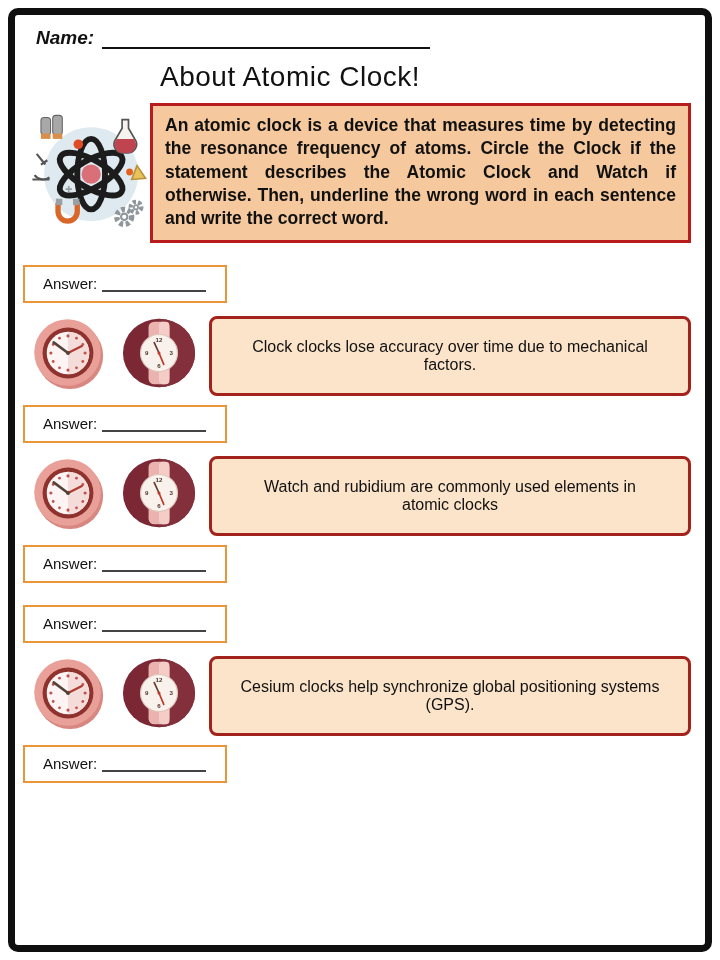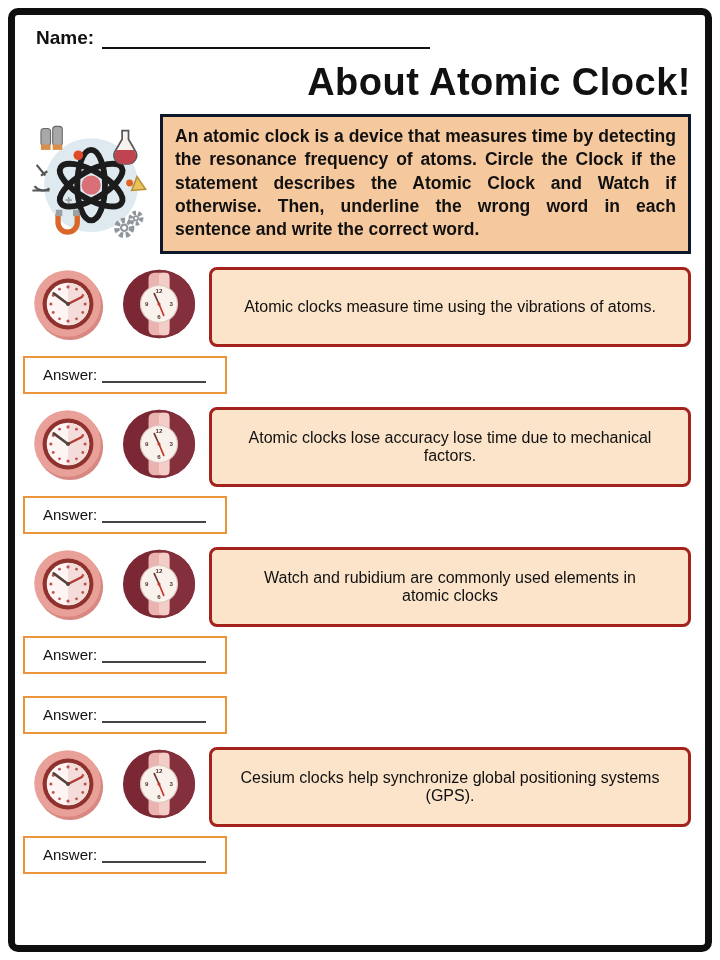--- a/index.html
+++ b/index.html
@@ -1,33 +1,33 @@
 <!DOCTYPE html>
 <html><head>
 <meta charset="utf-8">
 <style>
   html,body{margin:0;padding:0;background:#fff;width:720px;height:960px;
     font-family:"Liberation Sans", sans-serif;color:#111;}
   .frame{position:absolute;left:8px;top:8px;right:8px;bottom:8px;
     border:7px solid #0f0f0f;border-radius:10px;box-sizing:border-box;
     padding:10px 14px 4px 15px;display:flex;flex-direction:column;overflow:hidden;}
   
-  .name-row{display:flex;align-items:center;margin:2px 0 0 6px;}
+  .name-row{display:flex;align-items:center;margin:2px 0 0 6px;font-style:italic;}
   .name-label{font-weight:bold;font-size:19px;}
   .name-line{display:inline-block;width:328px;border-bottom:2.5px solid #111;
     height:20px;margin-left:8px;}
   
-  .title{font-size:38px;font-weight:bold;text-align:right;
+  .title{font-size:28px;font-weight:normal;text-align:left;
     padding-left:130px;margin-top:12px;letter-spacing:.5px;}
   
   .intro{display:flex;align-items:flex-start;margin-top:10px;}
   .science-art{width:118px;flex:0 0 118px;margin-top:6px;}
-  .instruction-box{flex:1;background:#f6c89d;border:3px solid #0f172a;
+  .instruction-box{flex:1;background:#f6c89d;border:3px solid #b91c1c;
     padding:8px 12px 10px 12px;font-weight:bold;font-size:17.5px;line-height:1.33;
-    text-align:justify;margin-left:12px;}
+    text-align:justify;margin-left:2px;}
   
   .q-block{margin-top:13px;}
   .q-row{display:flex;align-items:flex-start;}
   .icons{flex:0 0 178px;display:flex;align-items:center;gap:14px;padding-left:1px;}
   .icons svg{display:block;}
   .statement-box{flex:1;background:#fbe4c9;border:3px solid #a3231c;border-radius:8px;
     min-height:66px;display:flex;align-items:center;justify-content:center;
     text-align:center;font-size:16px;padding:4px 28px;box-sizing:content-box;}
   .answer-box{width:182px;border:2.5px solid #e8953c;background:#fff;
     margin:9px 0 0 -7px;padding:8px 0 9px 18px;font-size:15px;display:flex;align-items:flex-end;}
@@ -91,48 +91,37 @@
         </g>
 
         <path d="M100 53 l8 12 l-13 1 Z" fill="#e8c25a" stroke="#b8923a" stroke-width="1.5"></path>
         <path d="M33 75 l6 0 M36 72 l0 6" stroke="#9aa0a4" stroke-width="1.6"></path>
       </svg>
     </div>
     <div class="instruction-box">An atomic clock is a device that measures time by detecting the resonance frequency of atoms. Circle the Clock if the statement describes the Atomic Clock and Watch if otherwise. Then, underline the wrong word in each sentence and write the correct word.</div>
   </div>
 
   <div class="q-block">
+    <div class="answer-box">
+      <span>Answer:</span>
+      <span class="answer-line"></span>
+    </div>
+  </div>
+
+  <div class="q-block">
     <div class="q-row">
       <div class="icons">
         <svg class="clock" width="74" height="74" viewBox="0 0 80 80">
             <use href="#clock-def"></use>
           </svg>
         <svg class="watch" width="80" height="74" viewBox="0 0 84 78">
             <use href="#watch-def"></use>
           </svg>
       </div>
-      <div class="statement-box">Atomic clocks measure time using the vibrations of atoms.</div>
-    </div>
-    <div class="answer-box">
-      <span>Answer:</span>
-      <span class="answer-line"></span>
-    </div>
-  </div>
-
-  <div class="q-block">
-    <div class="q-row">
-      <div class="icons">
-        <svg class="clock" width="74" height="74" viewBox="0 0 80 80">
-            <use href="#clock-def"></use>
-          </svg>
-        <svg class="watch" width="80" height="74" viewBox="0 0 84 78">
-            <use href="#watch-def"></use>
-          </svg>
-      </div>
-      <div class="statement-box">Atomic clocks lose accuracy lose time due to mechanical factors.</div>
+      <div class="statement-box">Clock clocks lose accuracy over time due to mechanical factors.</div>
     </div>
     <div class="answer-box">
       <span>Answer:</span>
       <span class="answer-line"></span>
     </div>
   </div>
 
   <div class="q-block">
     <div class="q-row">
       <div class="icons">

